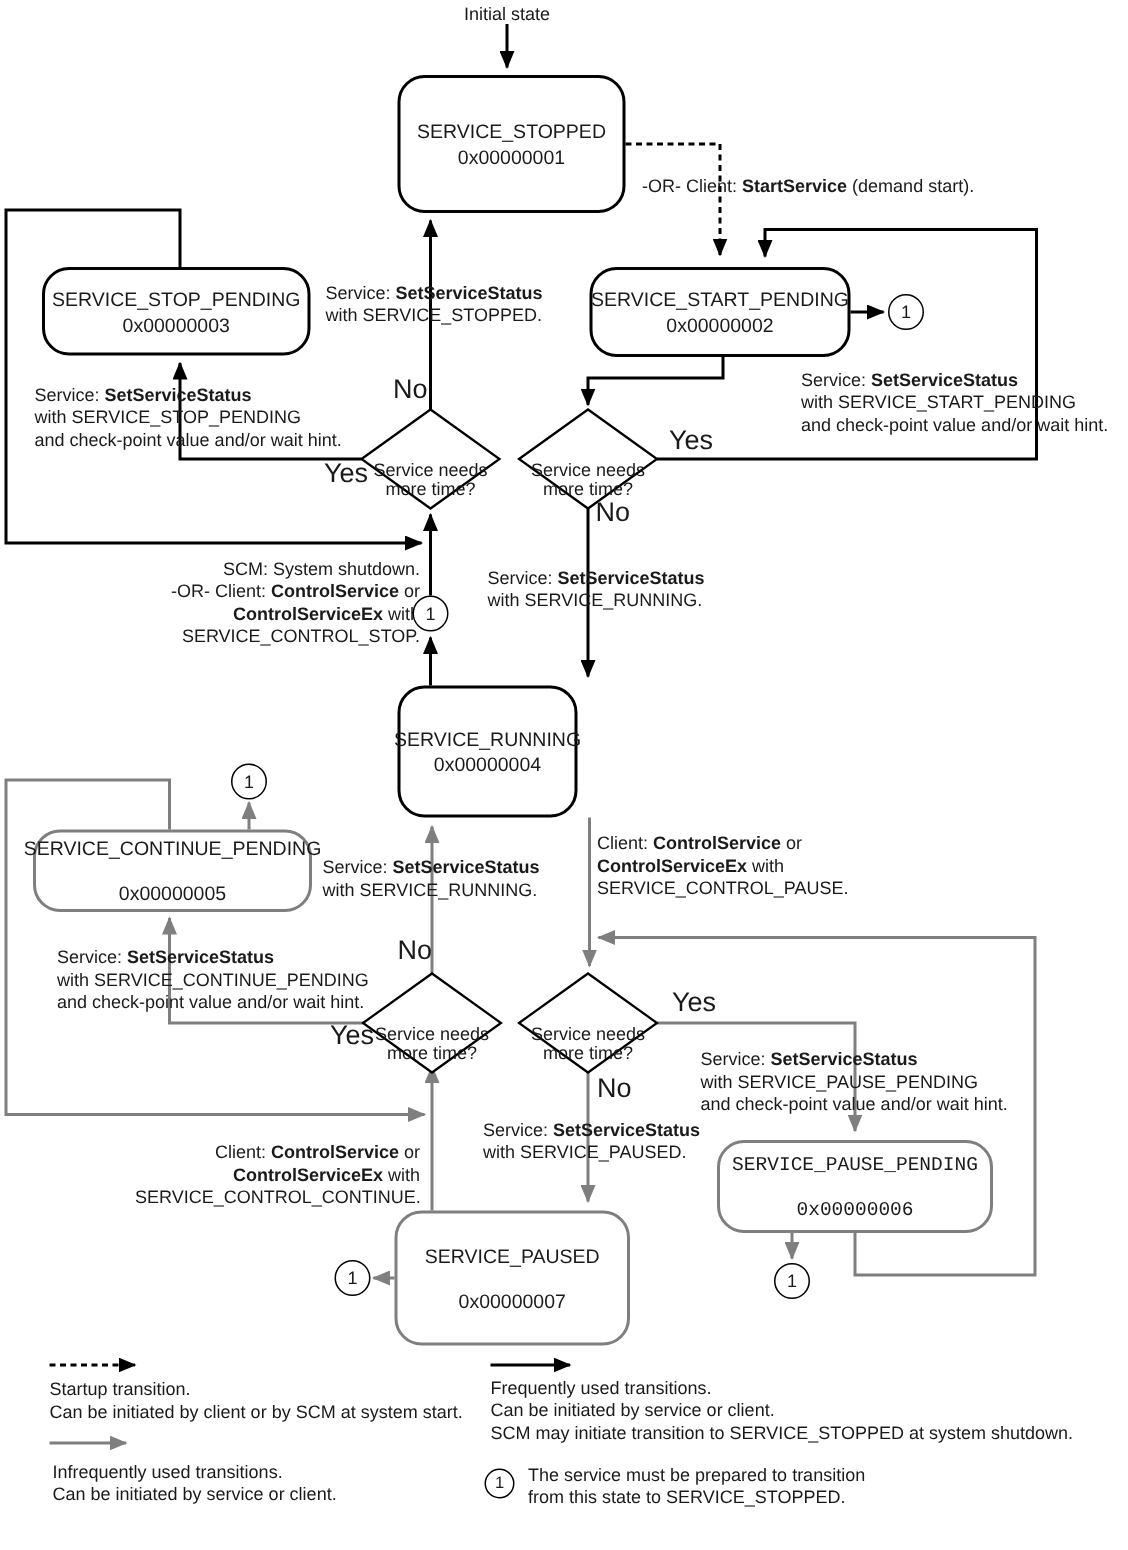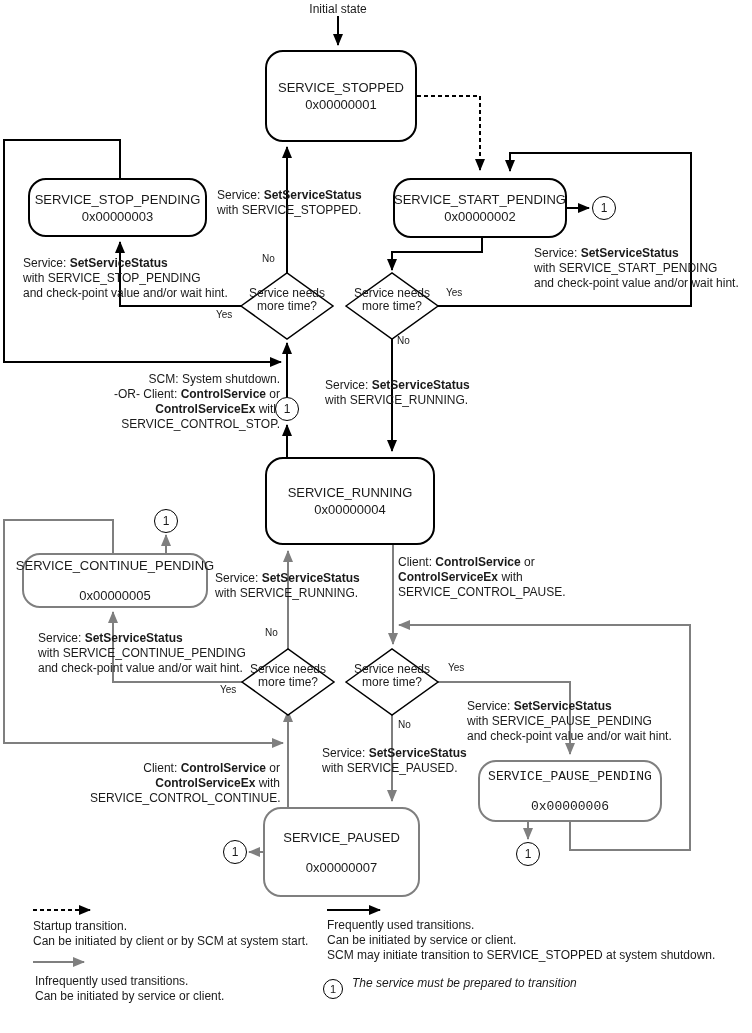--- a/index.html
+++ b/index.html
@@ -8,22 +8,22 @@
           font-family:"Liberation Sans","DejaVu Sans",sans-serif;color:#1a1a1a;}
   #wires{position:absolute;left:0;top:0;width:752px;height:1033px;}
   .state{position:absolute;display:flex;flex-direction:column;align-items:center;justify-content:center;
          background:#fff;border:2px solid #000;border-radius:18px;font-size:13px;line-height:17px;
          text-align:center;box-sizing:border-box;z-index:3;}
   .state.gray{border-color:var(--gray,#7f7f7f);gap:13px;}
   .ann{position:absolute;font-size:12px;line-height:15px;white-space:nowrap;z-index:4;}
   .ann b{font-weight:bold;}
   .ann.right{text-align:right;}
   .ann.center{text-align:center;}
-  .lbl{position:absolute;font-size:10px;line-height:14px;z-index:4;}
-  .dlabel{position:absolute;width:80px;font-size:12px;line-height:13px;text-align:center;z-index:4;}
+  .lbl{position:absolute;font-size:18px;line-height:14px;z-index:4;}
+  .dlabel{position:absolute;width:80px;font-size:12px;line-height:13px;text-align:center;z-index:4;margin-top:20px;}
   .circ{position:absolute;width:24px;height:24px;border:1.5px solid #000;border-radius:50%;
         background:#fff;box-sizing:border-box;display:flex;align-items:center;justify-content:center;
         font-size:12px;z-index:5;}
   .circ.small{width:20px;height:20px;font-size:11px;}
 </style>
 </head>
 <body>
 
 <div id="canvas">
 
@@ -84,21 +84,21 @@
     <div>0x00000001</div>
   </div>
   <div class="state" style="left:28px;top:178px;width:179px;height:59px;">
     <div>SERVICE_STOP_PENDING</div>
     <div>0x00000003</div>
   </div>
   <div class="state" style="left:393px;top:178px;width:174px;height:60px;">
     <div>SERVICE_START_PENDING</div>
     <div>0x00000002</div>
   </div>
-  <div class="state" style="left:265px;top:457px;width:170px;height:88px;">
+  <div class="state" style="left:265px;top:457px;width:120px;height:88px;">
     <div>SERVICE_RUNNING</div>
     <div>0x00000004</div>
   </div>
   <div class="state gray" style="left:22px;top:553px;width:186px;height:55px;">
     <div>SERVICE_CONTINUE_PENDING</div>
     <div>0x00000005</div>
   </div>
   <div class="state gray" style="left:478px;top:760px;width:184px;height:62px;font-family:Liberation Mono, monospace;">
     <div>SERVICE_PAUSE_PENDING</div>
     <div>0x00000006</div>
@@ -126,20 +126,21 @@
   <div class="circ" style="left:275px;top:397px;">1</div>
   <div class="circ" style="left:154px;top:509px;">1</div>
   <div class="circ" style="left:516px;top:842px;">1</div>
   <div class="circ" style="left:223px;top:840px;">1</div>
   <div class="circ small" style="left:323px;top:979px;">1</div>
 
   <div class="ann center" style="left:298px;top:2px;width:80px;">
       <div><span>Initial state</span></div>
     </div>
   <div class="ann" style="left:428px;top:117px;">
+      <div><span>-OR- Client: </span><b>StartService</b><span> (demand start).</span></div>
     </div>
   <div class="ann" style="left:217px;top:188px;">
       <div><span>Service: </span><b>SetServiceStatus</b></div>
       <div><span>with SERVICE_STOPPED.</span></div>
     </div>
   <div class="ann" style="left:23px;top:256px;">
       <div><span>Service: </span><b>SetServiceStatus</b></div>
       <div><span>with SERVICE_STOP_PENDING</span></div>
       <div><span>and check-point value and/or wait hint.</span></div>
     </div>
@@ -192,17 +193,18 @@
     </div>
   <div class="ann" style="left:327px;top:918px;">
       <div><span>Frequently used transitions.</span></div>
       <div><span>Can be initiated by service or client.</span></div>
       <div><span>SCM may initiate transition to SERVICE_STOPPED at system shutdown.</span></div>
     </div>
   <div class="ann" style="left:35px;top:974px;">
       <div><span>Infrequently used transitions.</span></div>
       <div><span>Can be initiated by service or client.</span></div>
     </div>
-  <div class="ann" style="left:352px;top:976px;font-style:italic;">
+  <div class="ann" style="left:352px;top:976px;">
       <div><span>The service must be prepared to transition</span></div>
+      <div><span>from this state to SERVICE_STOPPED.</span></div>
     </div>
 
 </div>
 
 </body></html>

